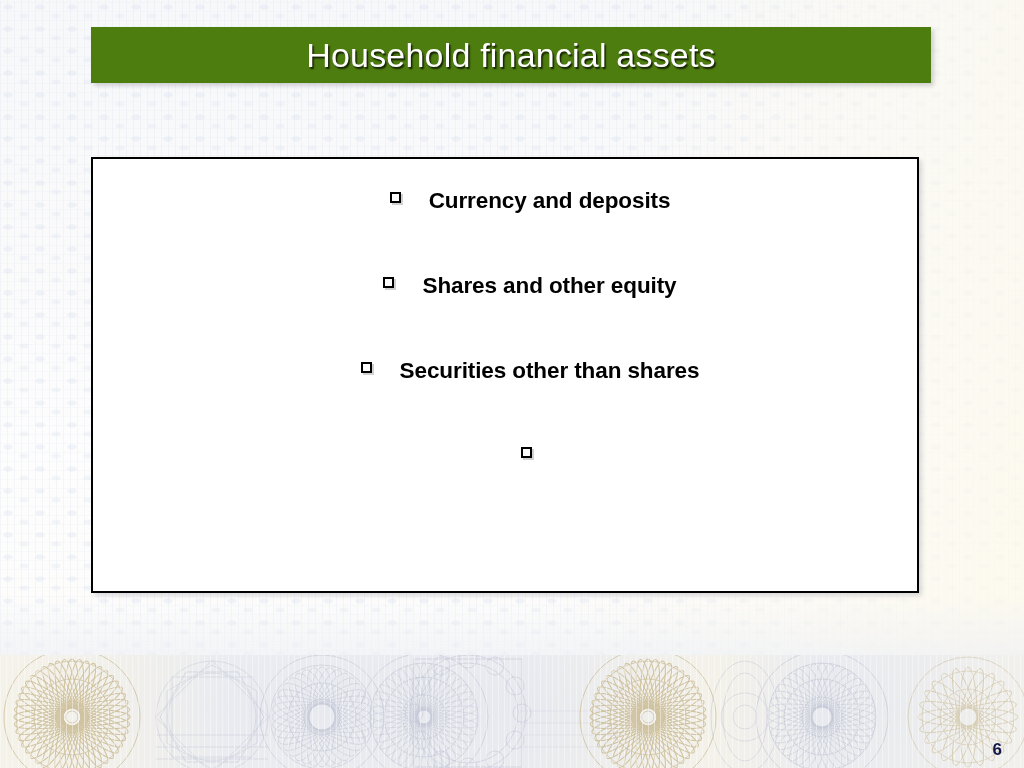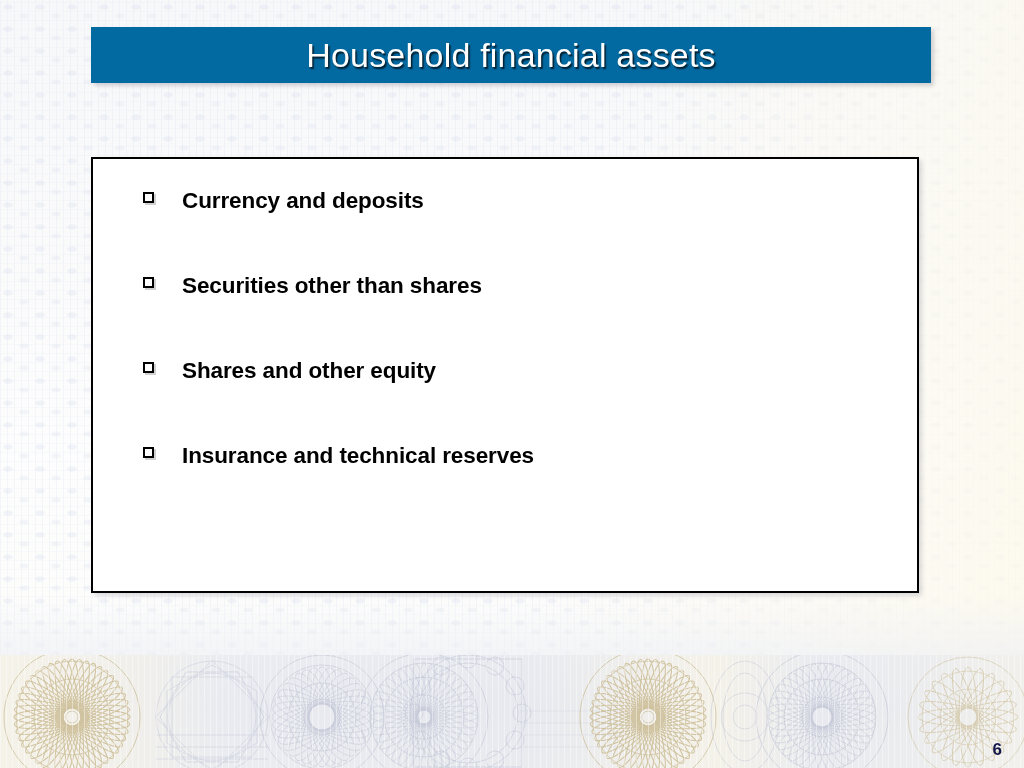--- a/index.html
+++ b/index.html
@@ -114,21 +114,21 @@
     background: linear-gradient(180deg, rgba(244,245,248,0) 0%, rgba(238,240,245,0.65) 100%);
   }
 
   
   .title-bar {
     position: absolute;
     left: 91px;
     top: 27px;
     width: 840px;
     height: 56px;
-    background: #0369a1;
+    background: #4d7c0f;
     display: flex;
     align-items: center;
     justify-content: center;
     box-shadow: 3px 3px 4px rgba(120,120,130,0.30);
   }
   .title-text {
     color: #ffffff;
     font-size: 34px;
     font-weight: 400;
     letter-spacing: 0.2px;
@@ -153,20 +153,21 @@
   .bullet-list {
     position: absolute;
     left: 0;
     top: 30px;
     right: 0;
   }
   .bullet-row {
     display: flex;
     align-items: flex-start;
     height: 85px;
+    justify-content: center;
   }
   .bullet-marker {
     width: 18px;
     margin-left: 50px;
     flex: 0 0 auto;
     position: relative;
     top: 3px;
   }
   .sq {
     display: block;
@@ -483,35 +484,34 @@
         <span class="bullet-marker">
             <span class="sq"></span>
           </span>
         <span class="bullet-text">Currency and deposits</span>
       </div>
 
       <div class="bullet-row">
         <span class="bullet-marker">
             <span class="sq"></span>
           </span>
-        <span class="bullet-text">Securities other than shares</span>
+        <span class="bullet-text">Shares and other equity</span>
       </div>
 
       <div class="bullet-row">
         <span class="bullet-marker">
             <span class="sq"></span>
           </span>
-        <span class="bullet-text">Shares and other equity</span>
+        <span class="bullet-text">Securities other than shares</span>
       </div>
 
       <div class="bullet-row">
         <span class="bullet-marker">
             <span class="sq"></span>
           </span>
-        <span class="bullet-text">Insurance and technical reserves</span>
       </div>
 
 
     </div>
   </div>
 
   <div class="page-num">6</div>
 
 </div>
 

